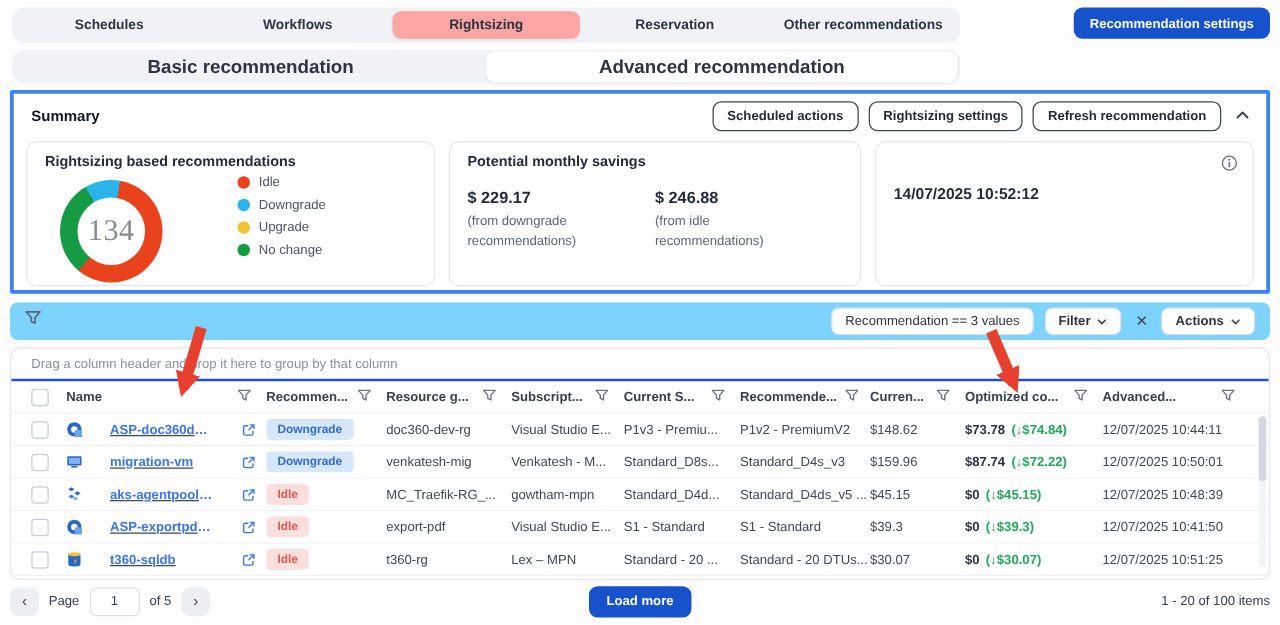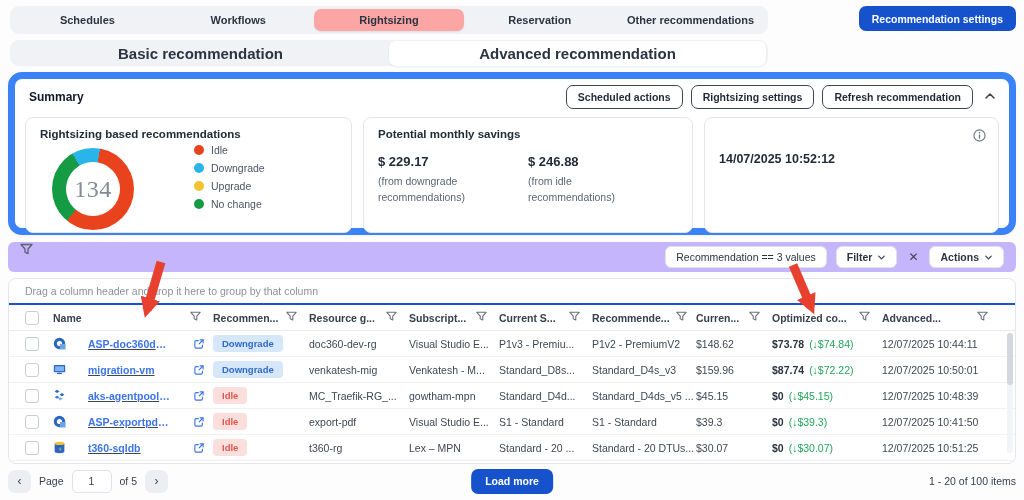--- a/index.html
+++ b/index.html
@@ -10,21 +10,21 @@
   
   .tabbar { position:absolute; left:10px; top:6px; width:758px; height:28px; background:#f1f2f5; border-radius:9px; display:flex; align-items:center; padding:2px; }
   .tab { flex:1; text-align:center; font-size:11px; font-weight:700; color:#2b3442; padding:5px 4px; border-radius:7px; cursor:pointer; white-space:nowrap; }
   .tab.active { background:#fca5a5; box-shadow:0 1px 2px rgba(0,0,0,.08); }
   .btn-primary { position:absolute; right:8px; top:6px; height:25px; padding:0 13px; background:#1652cc; color:#fff; border:none; border-radius:7px; font-size:10.5px; font-weight:700; font-family:inherit; cursor:pointer; }
   .subtabbar { position:absolute; left:10px; top:40px; width:758px; height:26px; background:#f1f2f5; border-radius:9px; display:flex; align-items:center; padding:2px; }
   .subtab { flex:1; text-align:center; font-size:15px; font-weight:700; color:#2b3442; padding:4px; border-radius:7px; cursor:pointer; }
   .subtab.active { background:#fff; box-shadow:0 1px 2px rgba(0,0,0,.08); }
 
   
-  .summary { position:absolute; left:8px; top:72px; width:1008px; height:163px; background:#fff; border:7px solid #3b82f6; border-radius:14px; box-shadow:0 1px 3px rgba(20,30,60,.05); }
+  .summary { position:absolute; left:8px; top:72px; width:1008px; height:163px; background:#fff; border:3px solid #3b82f6; border-radius:2px; box-shadow:0 1px 3px rgba(20,30,60,.05); }
   .summary-head { position:relative; height:36px; display:flex; align-items:center; padding:0 14px; }
   .summary-title { font-size:12px; font-weight:700; color:#111827; }
   .summary-actions { position:absolute; right:36px; top:6px; display:flex; gap:8px; }
   .btn-outline { height:24px; padding:0 11px; background:#fff; border:1.3px solid #3e4654; border-radius:7px; font-size:10.5px; font-weight:700; color:#1f2937; font-family:inherit; cursor:pointer; }
   .collapse { position:absolute; right:12px; top:10px; cursor:pointer; }
   .cards { position:absolute; left:10px; right:10px; top:38px; display:flex; gap:11px; }
   .card { border:1px solid #e4e6ea; border-radius:8px; background:#fff; height:116px; padding:10px 14px; position:relative; }
   .card-title { font-size:11.5px; font-weight:700; color:#222b38; }
   .card-donut { width:327px; }
   .card-savings { width:330px; }
@@ -36,21 +36,21 @@
   .legend-item { display:flex; align-items:center; gap:7px; font-size:10.5px; color:#4b5563; }
   .legend-dot { width:10px; height:10px; border-radius:50%; flex:none; }
   .savings-row { display:flex; margin-top:14px; }
   .savings-block { width:50%; }
   .savings-value { font-size:13px; font-weight:700; color:#1f2937; }
   .savings-cap { font-size:10.5px; color:#5b6574; margin-top:5px; width:110px; line-height:1.5; }
   .next-dt { font-size:12.5px; font-weight:700; color:#1f2937; margin-top:24px; }
   .info-ic { position:absolute; right:12px; top:10px; }
 
   
-  .filterbar { position:absolute; left:8px; top:242px; width:1008px; height:30px; background:#c4b5fd; border-radius:6px; display:flex; padding:0 12px; }
+  .filterbar { position:absolute; left:8px; top:242px; width:1008px; height:30px; background:#7dd3fc; border-radius:6px; display:flex; align-items:center; padding:0 12px; }
   .fb-right { margin-left:auto; display:flex; align-items:center; gap:9px; }
   .chip { height:22px; background:#fff; border:1px solid #e0e3e8; border-radius:6px; font-size:10.5px; color:#2b3442; display:flex; align-items:center; padding:0 10px; cursor:pointer; }
   .fb-btn { height:22px; background:#fff; border:1px solid #e0e3e8; border-radius:6px; font-size:10.5px; font-weight:700; color:#2b3442; display:flex; align-items:center; gap:5px; padding:0 10px; cursor:pointer; font-family:inherit; }
   .fb-x { font-size:12px; color:#3c4452; cursor:pointer; padding:0 2px; }
 
   
   .tablecard { position:absolute; left:8px; top:278px; width:1008px; height:186px; background:#fff; border:1px solid #e4e6ea; border-radius:8px; overflow:hidden; }
   .groupby { height:24px; display:flex; align-items:center; padding:0 16px; font-size:10.5px; color:#8a919c; }
   .trow { display:grid; grid-template-columns:44px 160px 96px 100px 90px 93px 104px 76px 110px 118px 1fr; align-items:center; }
   .thead { height:28px; border-top:2px solid #1d4ed8; border-bottom:1px solid #e8eaee; background:#fff; }
@@ -60,21 +60,21 @@
   .cell { font-size:10.5px; color:#3f4754; white-space:nowrap; overflow:hidden; padding-right:10px; }
   .cb { width:14px; height:14px; border:1.4px solid #c7ccd6; border-radius:3px; background:#fff; margin-left:16px; cursor:pointer; }
   .namecell { display:flex; align-items:center; gap:22px; padding-right:8px;text-decoration:underline; }
   .ric { display:inline-flex; flex:none; }
   .rlink { color:#3b74e8; font-weight:600; font-size:10.5px; overflow:hidden; text-overflow:ellipsis; white-space:nowrap; cursor:pointer; }
   .extlink { margin-left:auto; flex:none; cursor:pointer; display:inline-flex; }
   .badge { display:inline-block; font-size:9.5px; font-weight:700; padding:3px 9px; border-radius:4px; }
   .badge.downgrade { background:#d6e7fa; color:#2f6ac9; }
   .badge.idle { background:#fbdfdd; color:#e2574c; }
   .cost-opt b { font-weight:700; color:#2b3340; }
-  .sav { color:#25a55a; margin-left:5px; }
+  .sav { color:#25a55a; margin-left:5px;font-weight:bold; }
   .partialrow { height:26px; display:grid; grid-template-columns:44px 160px 96px 1fr; align-items:start; padding-top:9px; }
   .scrollbar { position:absolute; right:2px; top:54px; width:6px; height:120px; background:#f3f4f6; border-radius:3px; }
   .scrollthumb { position:absolute; right:2px; top:54px; width:6px; height:52px; background:#d4d8de; border-radius:3px; }
 
   
   .pagebar { position:absolute; left:8px; top:466px; width:1008px; height:30px; display:flex; align-items:center; }
   .pg-nav { width:23px; height:23px; border:none; border-radius:7px; background:#eceef2; color:#3c4452; font-size:12px; cursor:pointer; font-family:inherit; }
   .pg-label { font-size:10.5px; color:#37404e; margin:0 8px; }
   .pg-input { width:40px; height:23px; border:1px solid #dfe2e8; border-radius:5px; text-align:center; font-size:10.5px; color:#37404e; font-family:inherit; margin-right:8px; }
   .loadmore { position:absolute; left:50%; transform:translateX(-50%); height:25px; padding:0 14px; background:#1652cc; color:#fff; border:none; border-radius:7px; font-size:10.5px; font-weight:700; font-family:inherit; cursor:pointer; }

